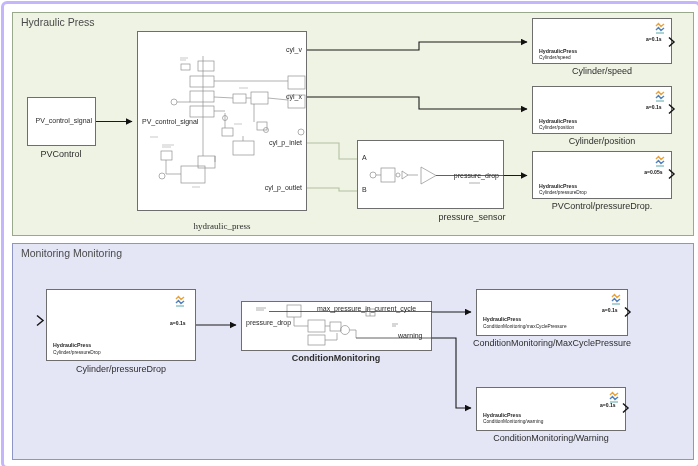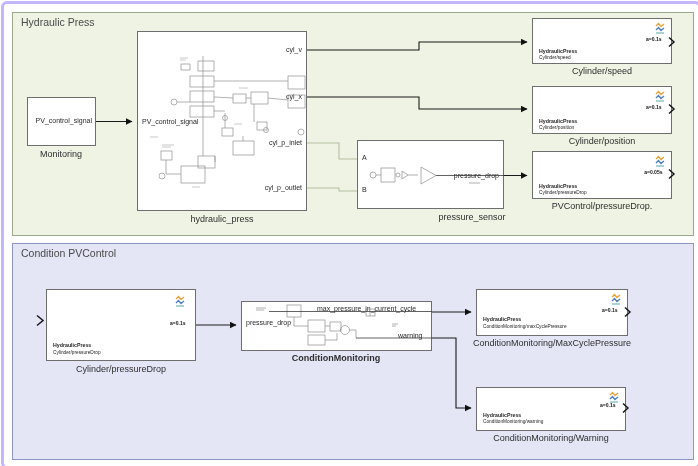--- a/index.html
+++ b/index.html
@@ -18,36 +18,36 @@
 </style>
 </head>
 <body>
 
 <div id="canvas">
 
   <div class="area" style="left:8px;top:8px;width:682px;height:224px;background:#eef3e3;border-color:#9aa88c;">
     <div class="area-title" style="left:8px;top:3px;">Hydraulic Press</div>
   </div>
   <div class="area" style="left:8px;top:239px;width:682px;height:217px;background:#e4e6f6;border-color:#8d95c5;">
-    <div class="area-title" style="left:8px;top:3px;">Condition PVControl</div>
+    <div class="area-title" style="left:8px;top:3px;">Monitoring Monitoring</div>
   </div>
 
   <div class="blk" style="left:23px;top:93px;width:69px;height:49px;">
     <span class="plabel r" style="right:3px;top:19px;">PV_control_signal</span>
   </div>
-  <div class="blabel" style="left:57px;top:145px;">Monitoring</div>
+  <div class="blabel" style="left:57px;top:145px;">PVControl</div>
 
   <div class="blk" style="left:133px;top:27px;width:170px;height:180px;">
     <span class="plabel" style="left:4px;top:86px;">PV_control_signal</span>
     <span class="plabel r" style="right:4px;top:14px;">cyl_v</span>
     <span class="plabel r" style="right:4px;top:61px;">cyl_x</span>
     <span class="plabel r" style="right:4px;top:107px;">cyl_p_inlet</span>
     <span class="plabel r" style="right:4px;top:152px;">cyl_p_outlet</span>
   </div>
-  <div class="blabel" style="left:218px;top:210px;">hydraulic_press</div>
+  <div class="blabel" style="left:218px;top:217px;font-family:Liberation Serif, serif;">hydraulic_press</div>
 
   <div class="blk" style="left:353px;top:136px;width:147px;height:69px;">
     <span class="plabel" style="left:4px;top:13px;">A</span>
     <span class="plabel" style="left:4px;top:45px;">B</span>
     <span class="plabel r" style="right:4px;top:31px;">pressure_drop</span>
   </div>
   <div class="blabel" style="left:426px;top:208px;margin-left:42px;">pressure_sensor</div>
 
   <div class="blk" style="left:528px;top:14px;width:140px;height:46px;">
     <svg class="sdi" style="right:6px;" width="10" height="12" viewBox="0 0 10 12">

